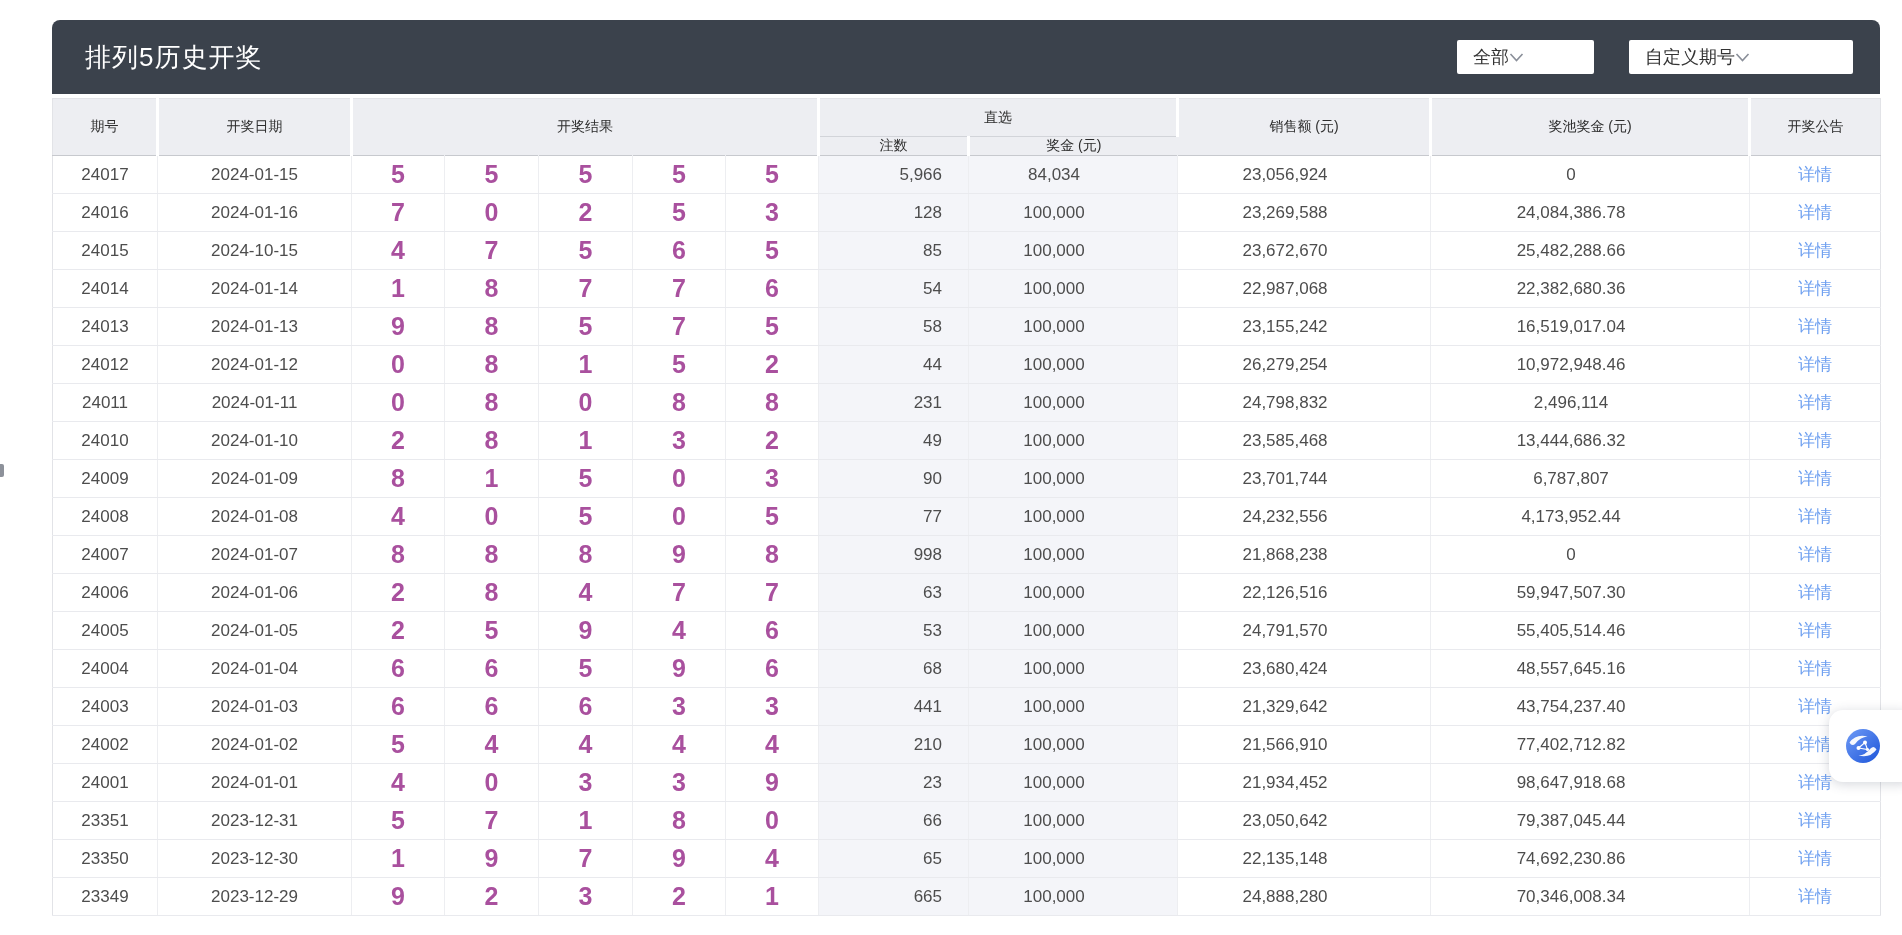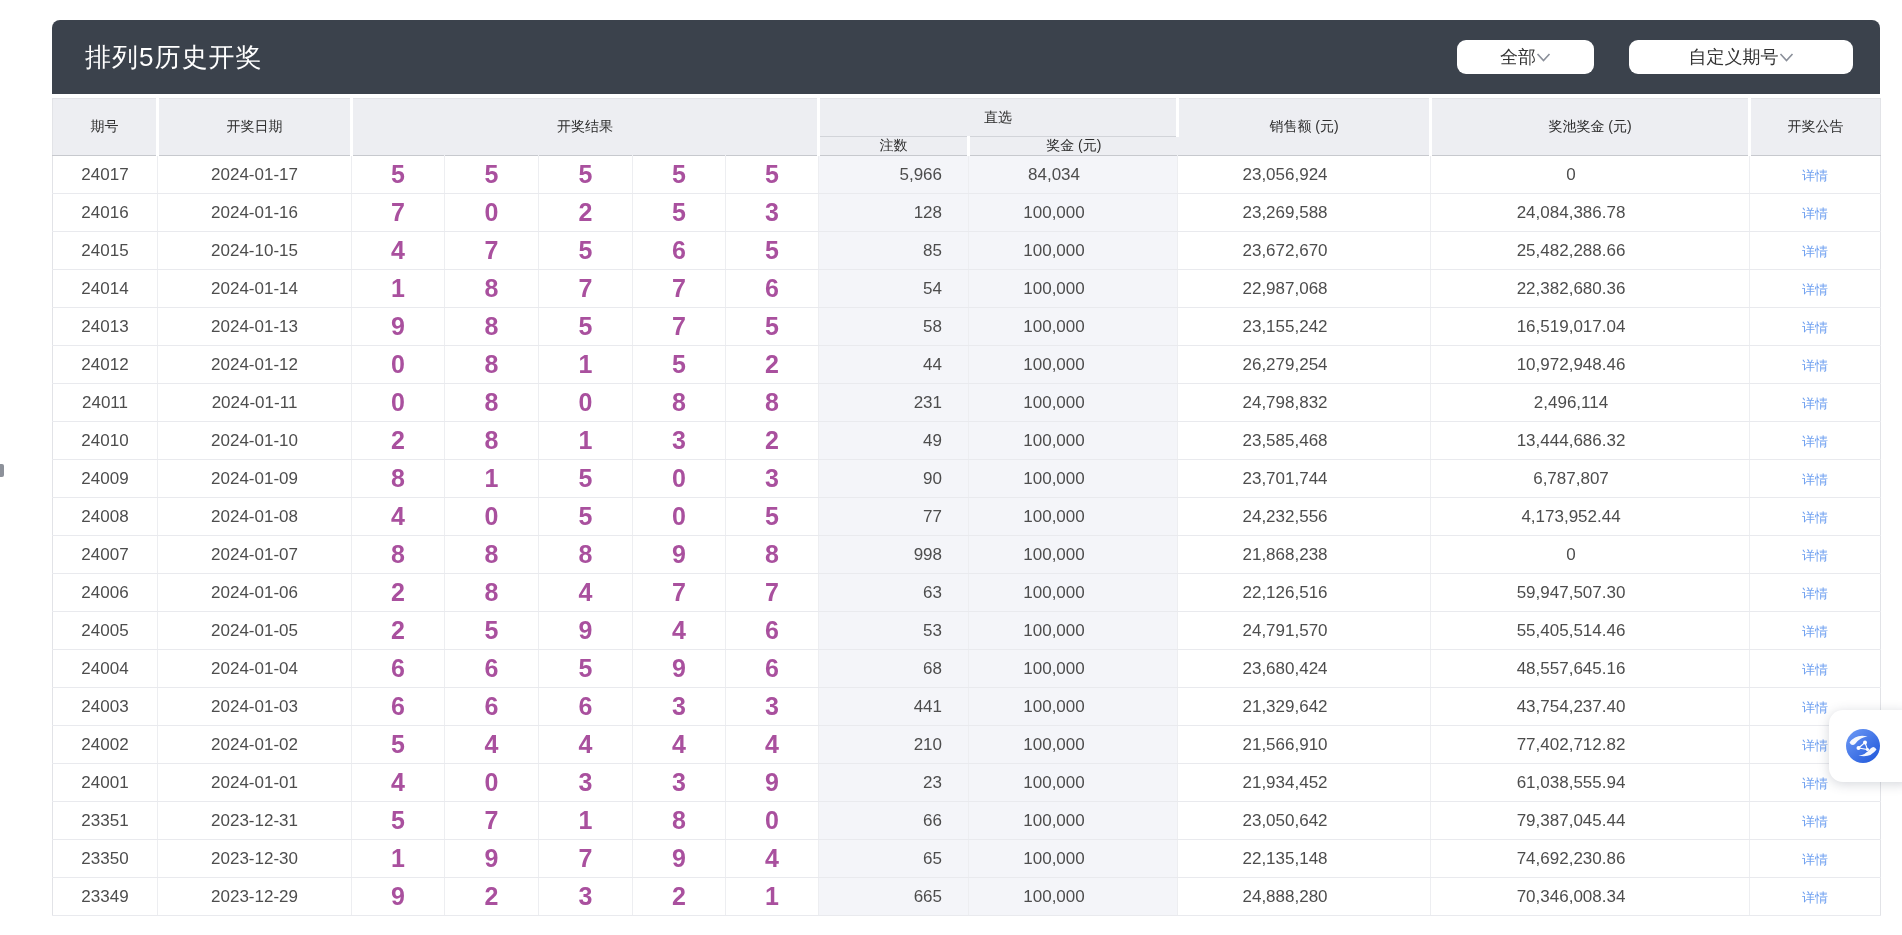--- a/index.html
+++ b/index.html
@@ -6,22 +6,22 @@
   html,body { width:1902px; height:935px; background:#fff; overflow:hidden;
               font-family:"Liberation Sans", sans-serif; position:relative; }
 
   .panel { position:absolute; left:52px; top:20px; width:1828px; }
 
   
   .titlebar { height:74px; background:#3b424c; border-radius:8px 8px 0 0;
               display:flex; align-items:center; }
   .page-title { margin-left:33px; font-size:26px; color:#ffffff; letter-spacing:1px; }
   .filters { margin-left:auto; margin-right:27px; display:flex; gap:35px; }
-  .dropdown { background:#fff; border-radius:9px; height:34px; display:flex;
-              align-items:center; justify-content:center; padding:0 16px;
+  .dropdown { background:#fff; border-radius:2px; height:34px; display:flex;
+              align-items:center; justify-content:flex-start; padding:0 16px;
               font-size:18px; color:#333; cursor:pointer; }
   .dd-range { width:137px; }
   .dd-issue { width:224px; }
   .chev { display:flex; align-items:center; }
 
   
   .tblwrap { margin-top:4px; }
   table { width:1828px; border-collapse:collapse; table-layout:fixed;
           border:1px solid #e2e3e7; }
   thead th { background:#edeef2; font-weight:normal; font-size:14px; color:#2d2d2d;
@@ -34,21 +34,21 @@
 
   tbody td { height:38px; background:#fff; border-bottom:1px solid #e9eaee;
              border-right:1px solid #edeef1; font-size:17px; color:#4d4d4d;
              text-align:center; }
   tbody td:last-child { border-right:none; }
   td.gray { background:#f4f5f9; }
   td.digit { font-weight:bold; font-size:25px; color:#a9509e; }
   td.num { text-align:center; padding-right:38px; }
   td.bets { text-align:right; padding-right:26px; }
   td.detail-cell { text-align:center; }
-  .detail-link { color:#6d9ff0; cursor:pointer; font-size:13px; }
+  .detail-link { color:#6d9ff0; cursor:pointer; font-size:17px; }
 
   
   .float-btn { position:absolute; left:1829px; top:710px; width:86px; height:72px;
                background:#fff; border-radius:14px;
                box-shadow:0 2px 12px rgba(60,70,90,.22); cursor:pointer;
                display:flex; align-items:center; }
   .float-btn svg { margin-left:16px; }
 
   
   .edge-mark { position:absolute; left:0; top:464px; width:4px; height:13px;
@@ -108,21 +108,21 @@
           <th rowspan="2">开奖公告</th>
         </tr>
         <tr class="h2">
           <th>注数</th>
           <th>奖金 (元)</th>
         </tr>
       </thead>
       <tbody>
           <tr>
     <td>24017</td>
-    <td>2024-01-17</td>
+    <td>2024-01-15</td>
     <td class="digit">5</td>
     <td class="digit">5</td>
     <td class="digit">5</td>
     <td class="digit">5</td>
     <td class="digit">5</td>
     <td class="gray bets">5,966</td>
     <td class="gray num">84,034</td>
     <td class="num">23,056,924</td>
     <td class="num">0</td>
     <td class="detail-cell">
@@ -373,21 +373,21 @@
     <td>24001</td>
     <td>2024-01-01</td>
     <td class="digit">4</td>
     <td class="digit">0</td>
     <td class="digit">3</td>
     <td class="digit">3</td>
     <td class="digit">9</td>
     <td class="gray bets">23</td>
     <td class="gray num">100,000</td>
     <td class="num">21,934,452</td>
-    <td class="num">61,038,555.94</td>
+    <td class="num">98,647,918.68</td>
     <td class="detail-cell">
       <span class="detail-link">详情</span>
     </td>
   </tr>
           <tr>
     <td>23351</td>
     <td>2023-12-31</td>
     <td class="digit">5</td>
     <td class="digit">7</td>
     <td class="digit">1</td>

